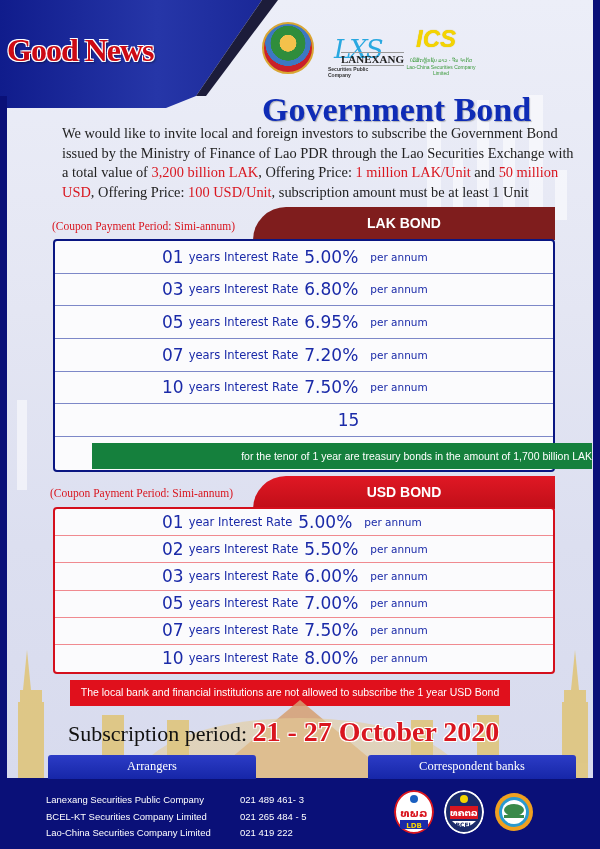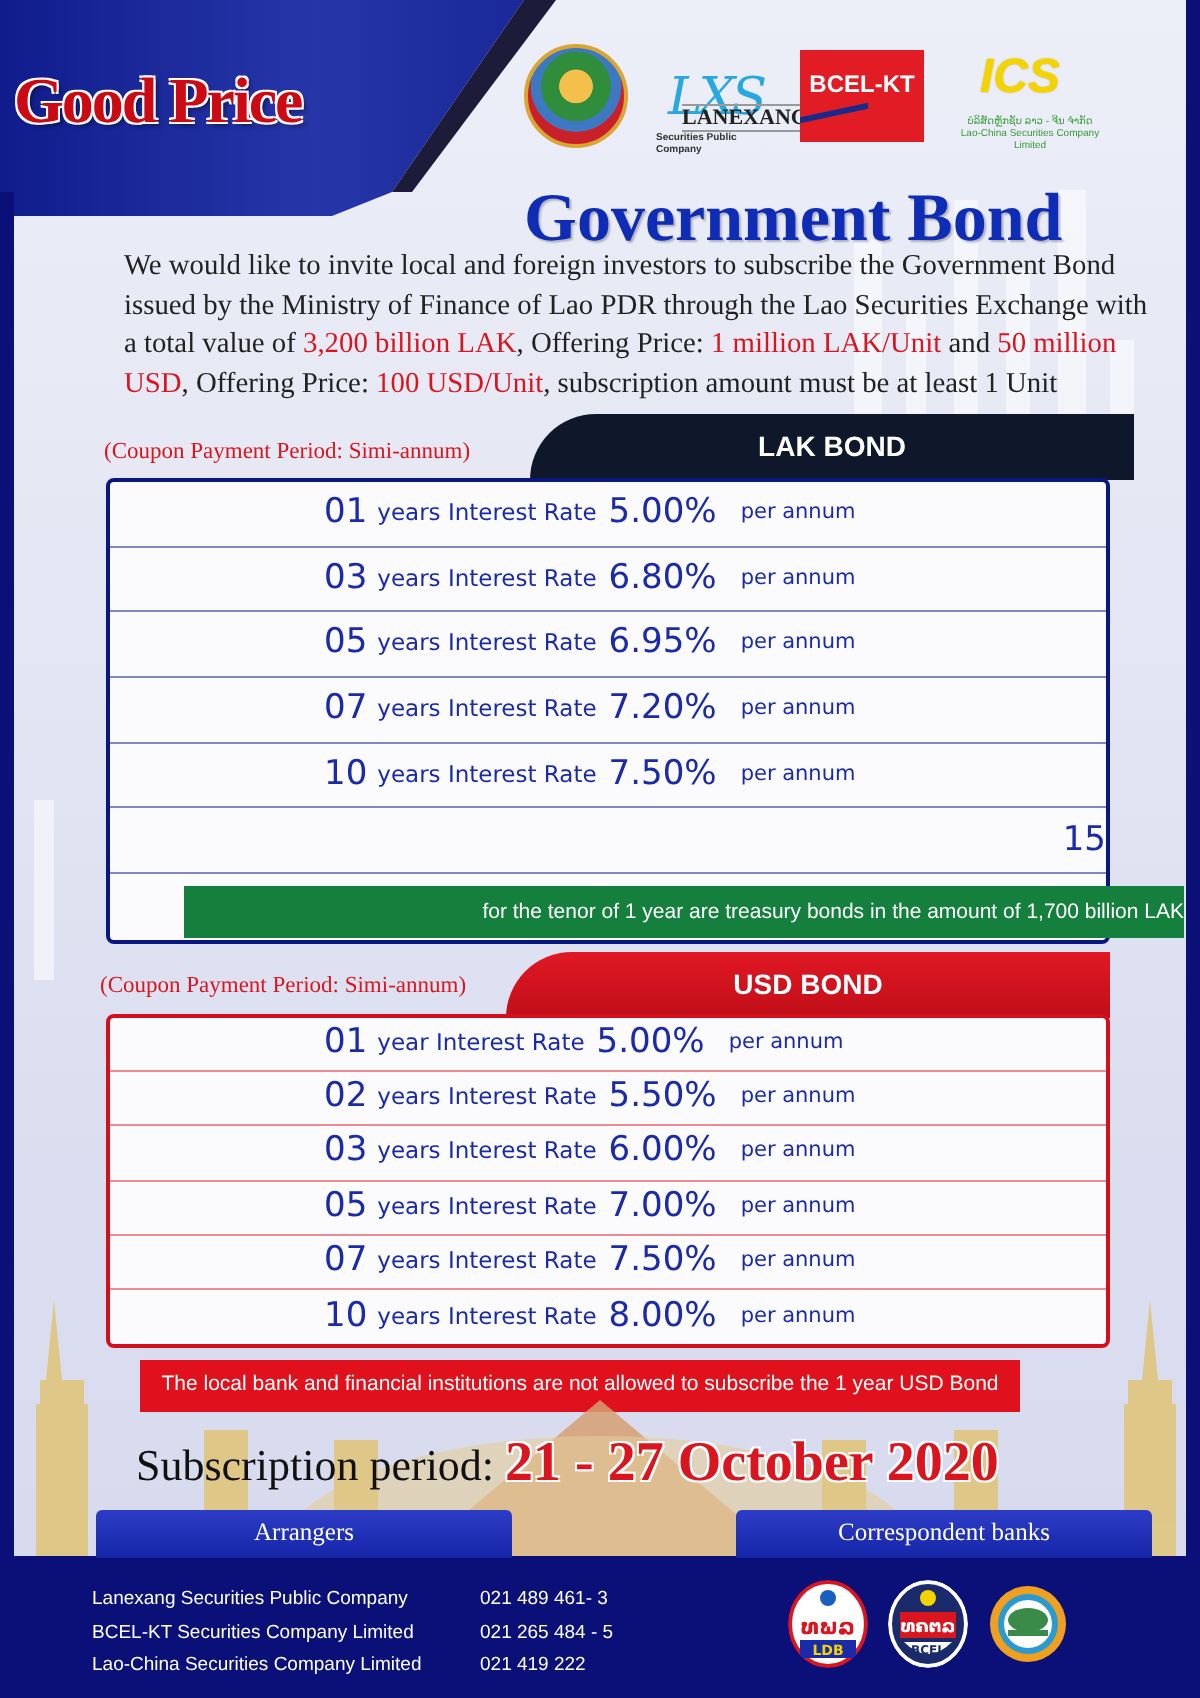--- a/index.html
+++ b/index.html
@@ -45,21 +45,21 @@
   .intro .red { color: #d9161f; }
 
   .coupon { position: absolute; left: 52px; font-family: "Liberation Serif", serif; font-size: 11.5px; color: #d9161f; }
   .bondhead {
     position: absolute; height: 33px; color: #fff; font-weight: bold; font-size: 14px;
     text-align: center; line-height: 32px; border-radius: 38px 0 0 0;
   }
   .bondhead .shadow { position: absolute; left: -8px; top: 2px; width: 60px; height: 33px; background: #000; border-radius: 38px 0 0 0; z-index: -1; }
   .bondtable { position: absolute; background: #fbfbfd; border-radius: 4px; }
   .row {
-    display: flex; align-items: flex-end; justify-content: flex-start; color: #1a2aa8;
+    display: flex; align-items: center; justify-content: flex-start; color: #1a2aa8;
     font-family: "DejaVu Sans", sans-serif; border-bottom: 1px solid;
   }
   .row:last-child { border-bottom: none; }
   .row .yr { font-size: 17px; }
   .row .lbl { font-size: 11.5px; margin-left: 5px; }
   .row .rate { font-size: 17px; margin-left: 6px; }
   .row .pa { font-size: 10.5px; margin-left: 12px; }
   .note { position: absolute; color: #fff; font-size: 10.5px; text-align: center; }
 
   .temple { position: absolute; }
@@ -101,46 +101,42 @@
         <stop offset="0.6" stop-color="#2636a8"></stop>
         <stop offset="1" stop-color="#1a2898"></stop>
       </linearGradient>
     </defs>
     <polygon points="0,0 262,0 196,96 166,108 0,108" fill="url(#bandg)"></polygon>
     <polygon points="262,0 278,0 206,96 196,96" fill="#1c1c3a"></polygon>
     <rect x="0" y="96" width="7" height="14" fill="#0a1078"></rect>
     <rect x="593" y="0" width="7" height="110" fill="#0a1078"></rect>
   </svg>
 
-  <div class="goodnews">Good Price</div>
+  <div class="goodnews">Good News</div>
 
   <div class="logos">
     <div class="logo-emblem"></div>
     <div class="logo-lanexang">
       <span class="swirl">LXS</span>
       <span class="name">LANEXANG</span>
       <span class="sub">Securities Public Company</span>
     </div>
-    <div class="logo-bcel">
-      <span class="t">BCEL-KT</span>
-      <span class="bar"></span>
-    </div>
     <div class="logo-ics">
       <span class="t">ICS</span>
       <span class="s1">ບໍລິສັດຫຼັກຊັບ ລາວ - ຈີນ ຈໍາກັດ</span>
       <span class="s2">Lao-China Securities Company Limited</span>
     </div>
   </div>
 
   <div class="govbond">Government Bond</div>
 
   <div class="intro"><span>We would like to invite local and foreign investors to subscribe the Government Bond issued by the Ministry of Finance of Lao PDR through the Lao Securities Exchange with a total value of </span><span class="red">3,200 billion LAK</span><span>, Offering Price: </span><span class="red">1 million LAK/Unit</span><span> and </span><span class="red">50 million USD</span><span>, Offering Price: </span><span class="red">100  USD/Unit</span><span>, subscription amount must be at least 1 Unit</span></div>
 
   <div class="coupon" style="top:220px;">(Coupon Payment Period: Simi-annum)</div>
-  <div class="bondhead" style="left:265px;top:207px;width:302px;background:#0f172a;">
+  <div class="bondhead" style="left:253px;top:207px;width:302px;background:#7f1d1d;">
     <div class="shadow"></div>
     <span>LAK BOND</span>
   </div>
   <div class="bondtable" id="lak-table" style="left:53px;top:239px;width:502px;height:134px;border:2px solid #0a1682;height:233px;">
       <div class="row" style="height: 32.7px; line-height: 32.7px; border-bottom-color: rgb(125, 136, 200); padding-left: 107px;">
         <span class="yr">01</span>
         <span class="lbl">years Interest Rate</span>
         <span class="rate">5.00%</span>
         <span class="pa">per annum</span>
       </div>

